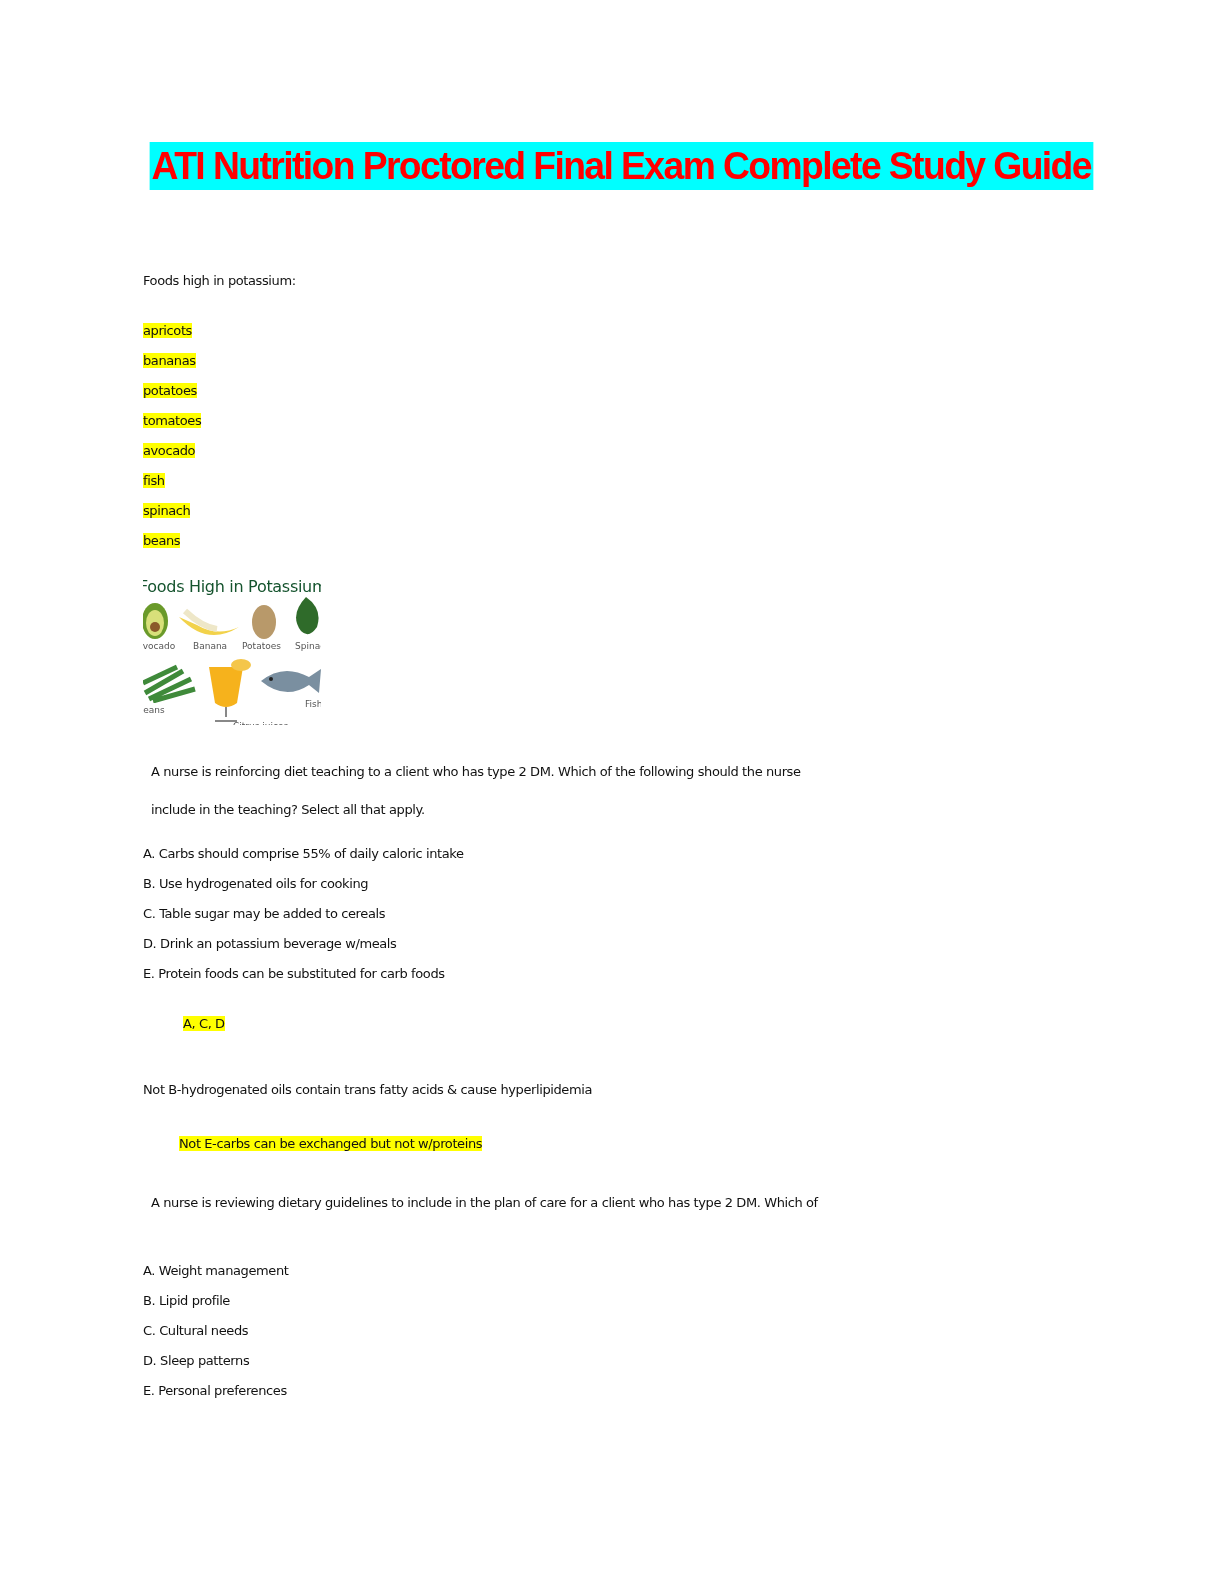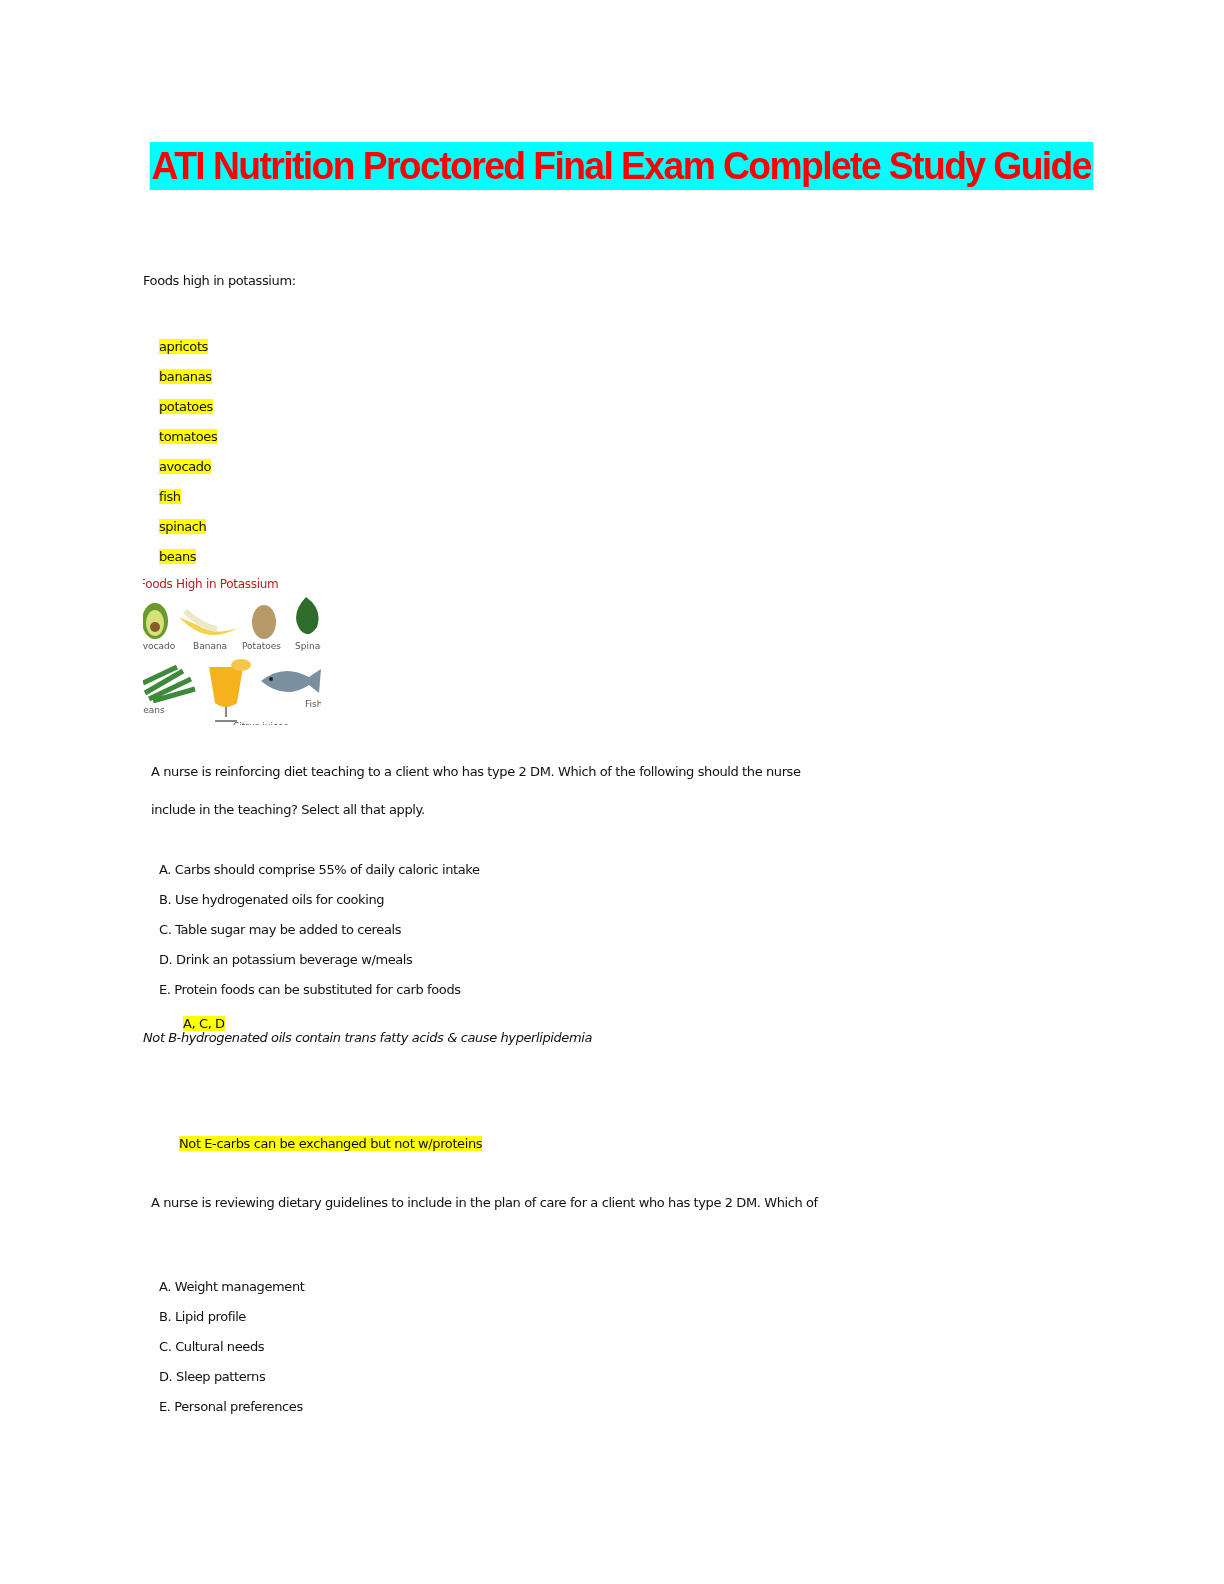--- a/index.html
+++ b/index.html
@@ -13,27 +13,27 @@
       padding-left: 9px;
     }
     .title {
       display: inline-block; background: #00ffff; color: #ff0000;
       font-family: "Liberation Sans", sans-serif; font-weight: bold;
       font-size: 38px; letter-spacing: -1.6px; line-height: 48px;
       padding: 0 2px; transform: scaleX(0.98);
     }
     .block { position: absolute; left: 143px; font-size: 13px; line-height: 30px; letter-spacing: -0.4px; }
     .hl { background: #ffff00; }
-    .list { margin: 16px; padding: 0; list-style: none; }
+    .list { margin: 0; padding: 0; list-style: none; }
     .list li { height: 30px; line-height: 30px; }
     .img-box {
       position: absolute; left: 143px; top: 577px; width: 178px; height: 148px;
       background: #fff; overflow: hidden;
     }
-    .img-title { position: absolute; left: -4px; top: 0; font-size: 12px; color: #b91c1c; white-space: nowrap; letter-spacing: -0.3px; }
+    .img-title { position: absolute; left: -4px; top: 0; font-size: 16px; color: #14532d; white-space: nowrap; letter-spacing: -0.3px; }
     .food { position: absolute; }
     .lbl { position: absolute; font-size: 9px; color: #555; white-space: nowrap; }
     p { margin: 8px; }
   </style>
 </head>
 <body>
 
 <div class="title-wrap">
   <span class="title">ATI Nutrition Proctored Final Exam Complete Study Guide</span>
 </div>
@@ -108,21 +108,21 @@
   <li>B. Use hydrogenated oils for cooking</li>
   <li>C. Table sugar may be added to cereals</li>
   <li>D. Drink an potassium beverage w/meals</li>
   <li>E. Protein foods can be substituted for carb foods</li>
 </ul>
 
 <div class="block" style="top:1009px;padding-left:40px;">
   <span class="hl">A, C, D</span>
 </div>
 
-<div class="block" style="top:1023px;font-style:italic;">
+<div class="block" style="top:1075px;">
   <span>Not B-hydrogenated oils contain trans fatty acids &amp; cause hyperlipidemia</span>
 </div>
 
 <div class="block" style="top:1129px;padding-left:36px;">
   <span class="hl">Not E-carbs can be exchanged but not w/proteins</span>
 </div>
 
 <div class="block" style="top:1180px; width:950px;">
   <p>A nurse is reviewing dietary guidelines to include in the plan of care for a client who has type 2 DM. Which of</p>
 </div>

